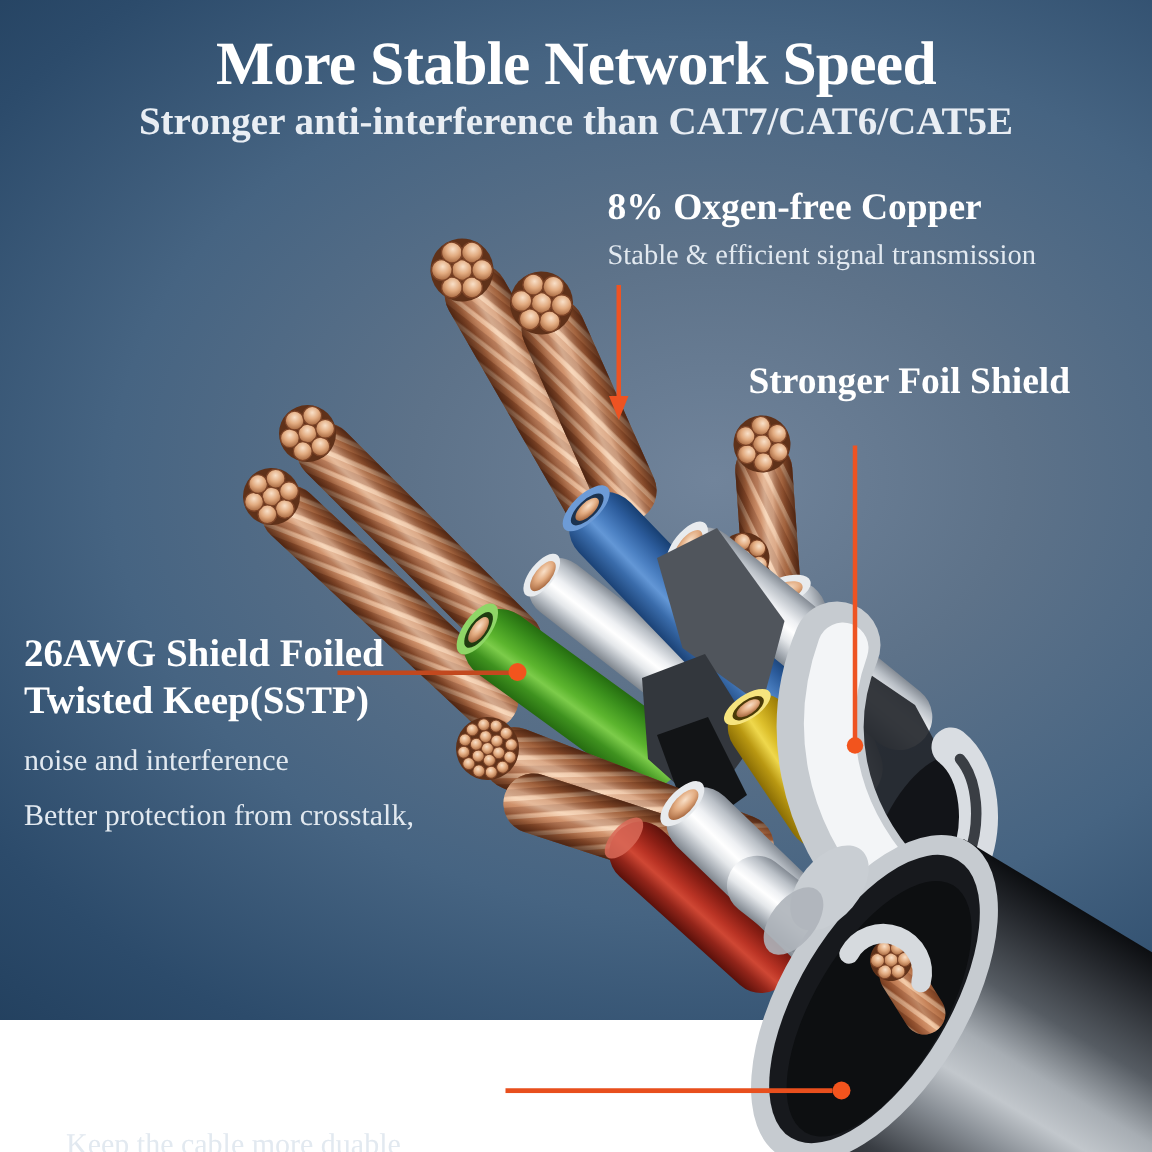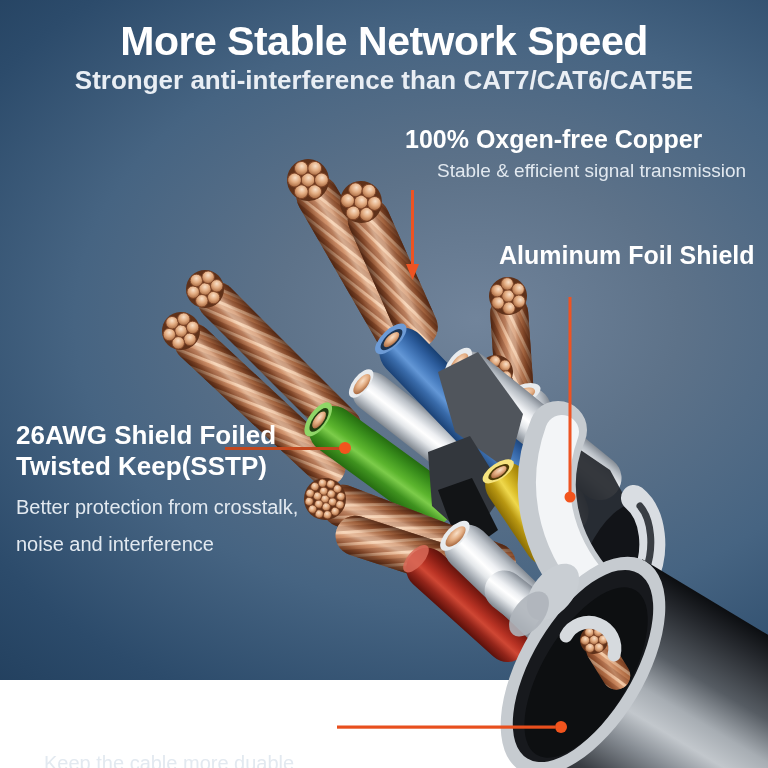--- a/index.html
+++ b/index.html
@@ -1,27 +1,27 @@
 <!DOCTYPE html>
 <html><head>
 <meta charset="utf-8">
 <style>
   html,body{margin:0;padding:0;}
   body{width:768px;height:768px;overflow:hidden;font-family:"Liberation Sans",sans-serif;}
   .stage{position:relative;width:768px;height:680px;
-    background:radial-gradient(95% 78% at 62% 47%, #71849b 0%, #5d7289 28%, #466482 55%, #2c4b6b 80%, #203d5b 100%);}
+    background:radial-gradient(95% 78% at 62% 47%, #71849b 0%, #5d7289 28%, #466482 55%, #2c4b6b 80%, #203d5b 100%);font-family:Liberation Serif, serif;}
   .stage svg{position:absolute;left:0;top:0;}
   .txt{position:absolute;color:#fff;}
   .header{left:0;right:0;top:18px;text-align:center;}
   .header .title{font-size:41px;font-weight:700;letter-spacing:-0.5px;color:#ffffff;}
   .header .subtitle{margin-top:0;font-size:26px;font-weight:700;color:#e9eef4;}
   .co-title{font-size:25px;font-weight:700;color:#ffffff;line-height:1.15;}
   .co-desc{font-size:19px;font-weight:400;color:#e2e9f0;line-height:1.2;}
   .callout-copper{left:405px;top:125px;}
-  .callout-copper .co-desc{margin-top:6px;margin-left:32px;}
+  .callout-copper .co-desc{margin-top:6px;}
   .callout-foil{left:499px;top:241px;}
   .callout-foil .co-desc{margin-top:4px;margin-left:8px;}
   .callout-pair{left:16px;top:420px;}
   .callout-pair .co-title{font-size:26px;line-height:31px;}
   .callout-pair .co-desc{font-size:20px;margin-top:13px;}
   .callout-jacket{left:44px;top:698px;}
   .callout-jacket .co-title{font-size:27px;}
   .callout-jacket .co-desc{font-size:20px;margin-top:22px;}
 </style>
 </head>
@@ -287,33 +287,33 @@
       <circle cx="561" cy="727" r="6" fill="#f2541d"></circle>
     </g>
   </svg>
 
   <div class="txt header">
     <div class="title">More Stable Network Speed</div>
     <div class="subtitle">Stronger anti-interference than CAT7/CAT6/CAT5E</div>
   </div>
 
   <div class="txt callout-copper">
-    <div class="co-title">100% Oxgen-free Copper</div>
+    <div class="co-title">8% Oxgen-free Copper</div>
     <div class="co-desc">Stable &amp; efficient signal transmission</div>
   </div>
 
   <div class="txt callout-foil">
-    <div class="co-title">Aluminum Foil Shield</div>
+    <div class="co-title">Stronger Foil Shield</div>
   </div>
 
   <div class="txt callout-pair">
     <div class="co-title">26AWG Shield Foiled</div>
     <div class="co-title">Twisted Keep(SSTP)</div>
+    <div class="co-desc">noise and interference</div>
     <div class="co-desc">Better protection from crosstalk,</div>
-    <div class="co-desc">noise and interference</div>
   </div>
 
   <div class="txt callout-jacket">
     <div class="co-title">0.8mm Thickness PVC Jacket</div>
     <div class="co-desc">Keep the cable more duable</div>
   </div>
 
 </div>
 
 </body></html>

